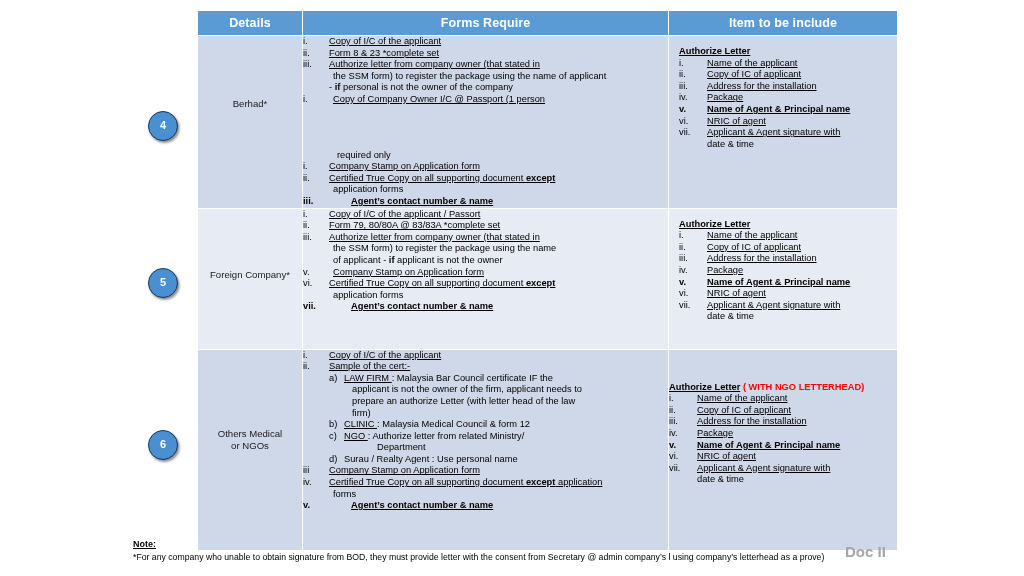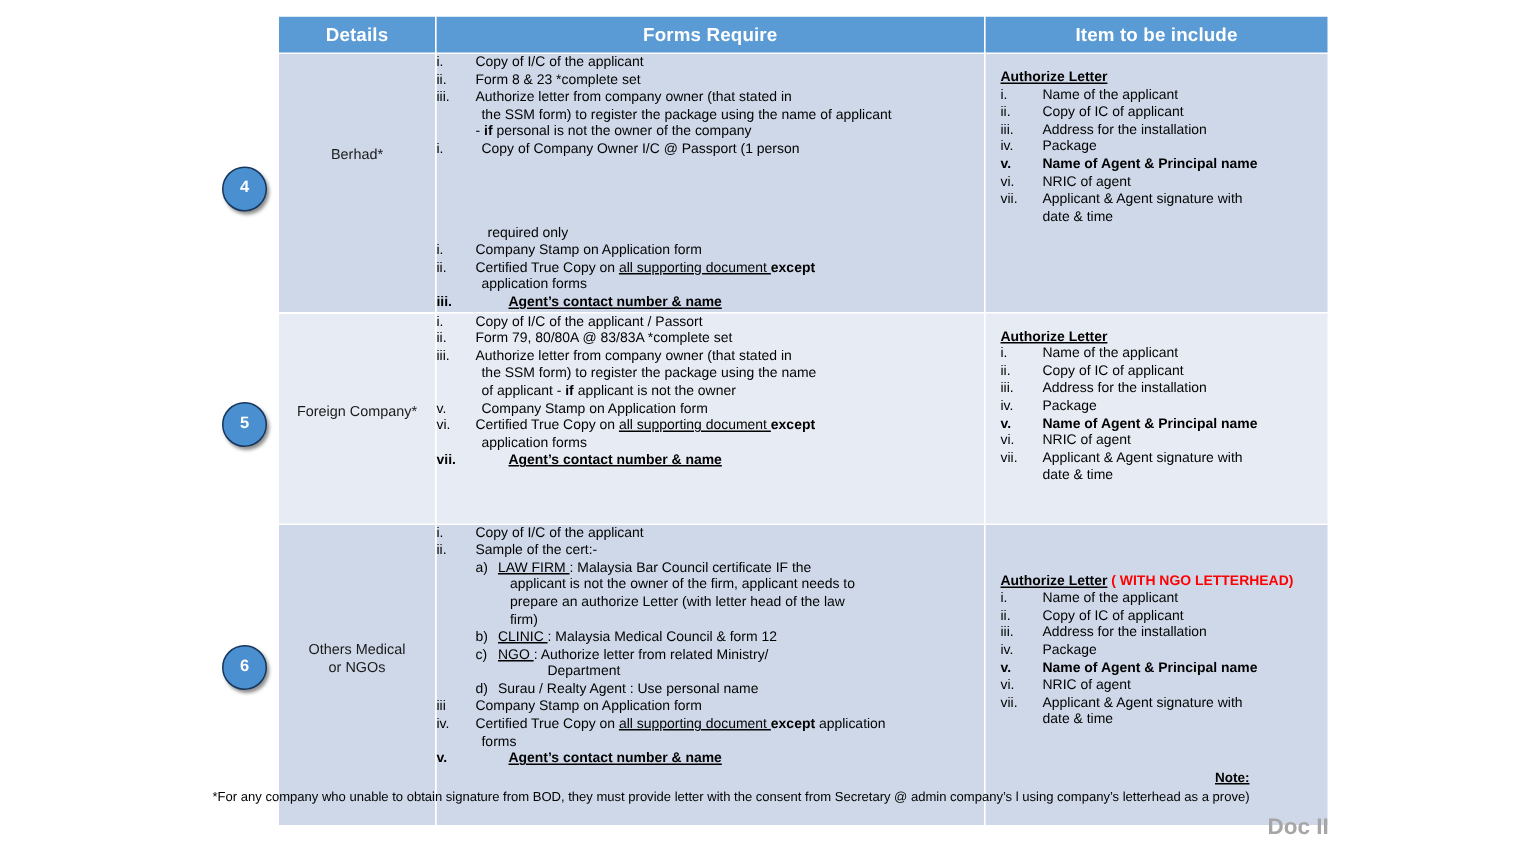--- a/index.html
+++ b/index.html
@@ -11,21 +11,21 @@
     width: 1024px;
     height: 576px;
     position: relative;
     font-family: "Liberation Sans", sans-serif;
     overflow: hidden;
   }
 
   
   #doc-table {
     position: absolute;
-    left: 185px;
+    left: 197px;
     top: 10px;
     width: 700px;
     border-collapse: collapse;
     table-layout: fixed;
   }
   #doc-table td, #doc-table th {
     vertical-align: top;
     padding: 0;
     border: 1px solid #ffffff;
   }
@@ -71,20 +71,21 @@
     display: flex;
     align-items: flex-start;
   }
   .li .num {
     flex: 0 0 auto;
     width: 26px;
     text-align: left;
   }
   .li .txt {
     flex: 1 1 auto;
+    text-decoration: underline;
   }
   .cont {
     padding-left: 30px;
   }
   .cont-in {
     padding-left: 34px;
     margin-top: 44px;
   }
   .sub {
     padding-left: 26px;
@@ -136,26 +137,25 @@
     z-index: 5;
   }
   #badge-4 { left: 148px; top: 111px; }
   #badge-5 { left: 148px; top: 268px; }
   #badge-6 { left: 148px; top: 430px; }
 
   
   #note {
     position: absolute;
     left: 133px;
-    top: 512px;
+    top: 538px;
     width: 700px;
     font-size: 8.7px;
     line-height: 12.5px;
     color: #000000;
-    text-align: right;
   }
   #note-label {
     font-weight: bold;
     text-decoration: underline;
     display: block;
     font-size: 9px;
   }
   #doc-stamp {
     position: absolute;
     left: 845px;
@@ -366,21 +366,21 @@
         <div class="li">
             <span class="num">iv.</span>
             <span class="txt"><span>Certified True Copy on </span><span class="u">all supporting document </span><span class="b">except</span><span> application</span></span>
           </div>
         <div class="cont">forms</div>
         <div class="li">
             <span class="num b">v.</span>
             <span class="txt bu">Agent’s contact number &amp; name</span>
           </div>
       </td>
-      <td class="band-a cell icol" style="padding-top:32px;padding-left:10px">
+      <td class="band-a cell icol" style="padding-top:32px;">
         <div><span class="ai-title">Authorize Letter</span> <span class="red">( WITH NGO LETTERHEAD)</span></div>
         <div class="li">
             <span class="num">i.</span>
             <span class="txt">Name of the applicant</span>
           </div>
         <div class="li">
             <span class="num">ii.</span>
             <span class="txt">Copy of IC of applicant</span>
           </div>
         <div class="li">

